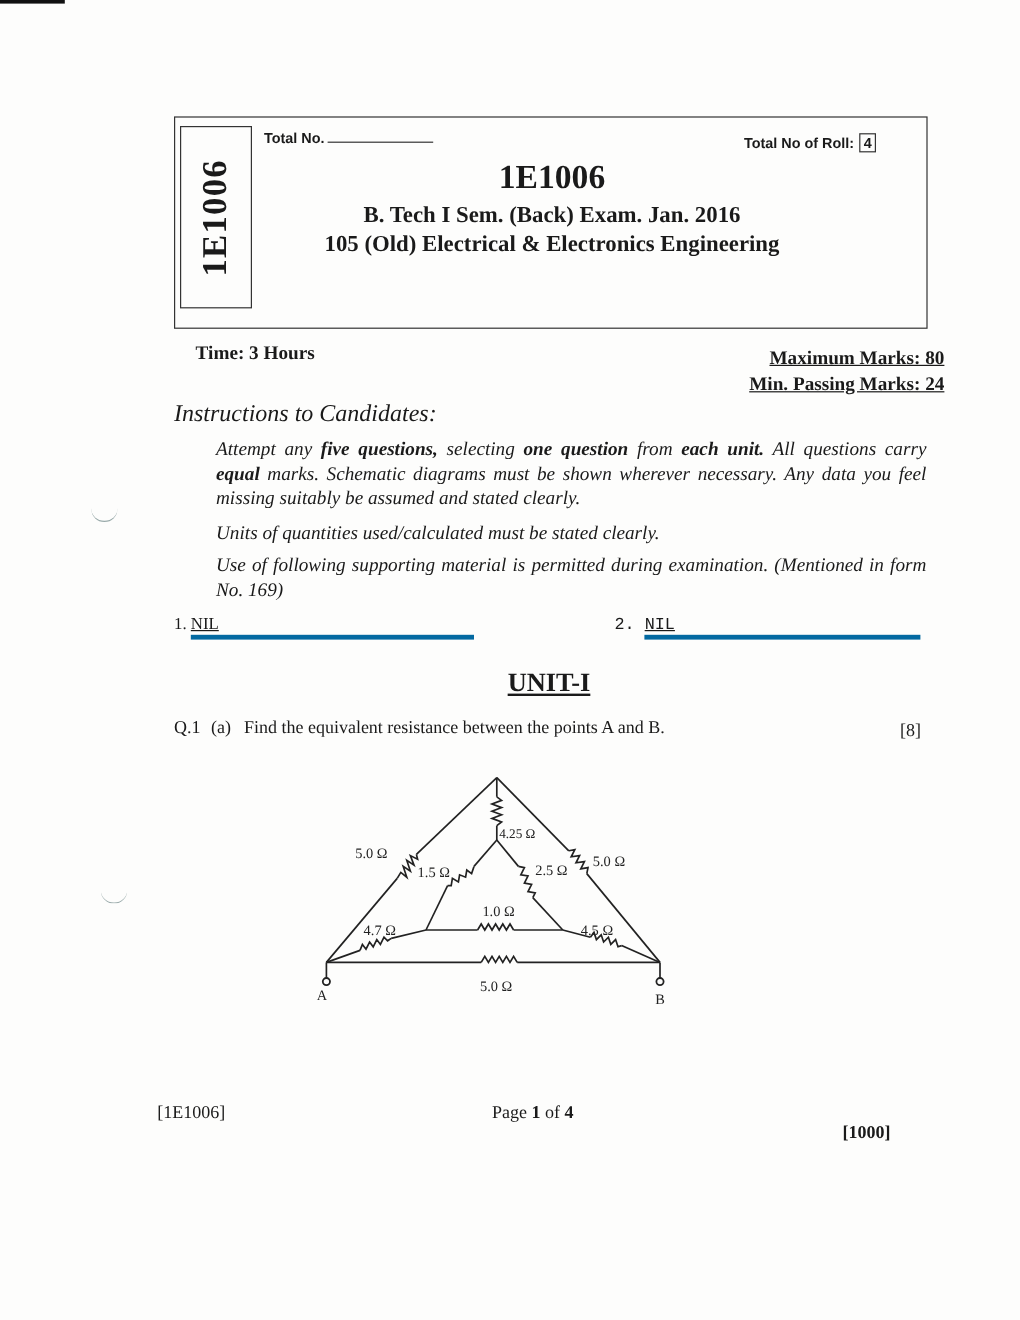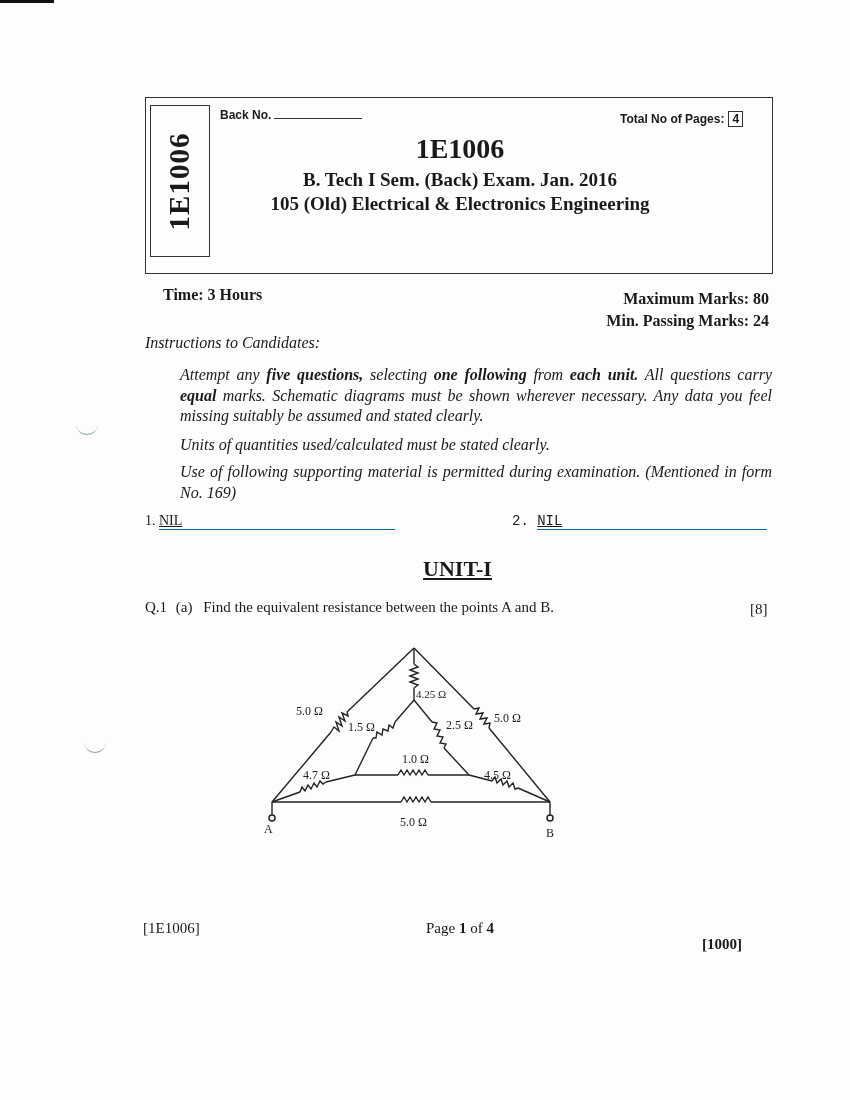--- a/index.html
+++ b/index.html
@@ -13,61 +13,61 @@
   .code-vert { left:150px; top:105px; width:60px; height:152px; display:flex; align-items:center; justify-content:center; }
   .code-vert span { transform:rotate(-90deg); font-weight:bold; font-size:29px; white-space:nowrap; letter-spacing:1px; }
   .sans { font-family:"Liberation Sans", sans-serif; }
   .roll { left:220px; top:108px; font-size:12px; font-weight:bold; }
   .roll-line { display:inline-block; width:88px; border-bottom:1px solid #333; margin-left:3px; }
   .pages { left:620px; top:111px; font-size:12px; font-weight:bold; }
   .pages-box { display:inline-block; border:1.5px solid #333; padding:0 3px; margin-left:4px; }
   .exam-code { left:0; width:920px; top:133px; text-align:center; font-size:28px; font-weight:bold; }
   .exam-line { left:0; width:920px; text-align:center; font-weight:bold; font-size:19px; }
   .time { left:135px; top:286px; font-weight:bold; font-size:16px;margin-left:28px; }
-  .marks { right:81px; text-align:left; font-weight:bold; font-size:16px; }
-  .instr-head { left:145px; top:334px; font-style:italic; font-size:16px; }
+  .marks { right:63px; text-align:left; font-weight:bold; font-size:16px;text-decoration:underline; }
+  .instr-head { left:145px; top:334px; font-style:italic; font-size:20px; }
   .para { left:180px; width:592px; font-style:italic; font-size:16px; line-height:20.5px; text-align:justify; }
   .nil { font-size:14px; top:513px; }
   .nil u { text-decoration:underline; }
-  .nil-line { display:inline-block; border-bottom:1px solid #0369a1; vertical-align:baseline; }
+  .nil-line { display:inline-block; border-bottom:4px solid #0369a1; vertical-align:baseline; }
   .unit { left:0; width:915px; top:556px; text-align:center; font-size:22px; font-weight:bold; text-decoration:underline; }
   .q { left:145px; top:599px; font-size:15px; }
   .q-marks { left:750px; top:601px; font-size:15px; }
   .footer { top:920px; font-size:15px; }
   svg text { font-family:"Liberation Serif", serif; font-size:12px; fill:#222; }
 </style>
 </head>
 <body>
 
 <div class="abs corner-mark"></div>
 <div class="abs hole" style="left:76px;top:420px;"></div>
 <div class="abs hole" style="left:84px;top:738px;"></div>
 
 <div class="abs header-box"></div>
 <div class="abs code-box"></div>
 <div class="abs code-vert">
   <span>1E1006</span>
 </div>
 <div class="abs roll sans">
-  <span>Back No.</span><span class="roll-line"></span>
+  <span>Total No.</span><span class="roll-line"></span>
 </div>
 <div class="abs pages sans">
-  <span>Total No of Pages:</span><span class="pages-box">4</span>
+  <span>Total No of Roll:</span><span class="pages-box">4</span>
 </div>
 <div class="abs exam-code">1E1006</div>
 <div class="abs exam-line" style="top:169px;">B. Tech I Sem. (Back) Exam. Jan. 2016</div>
 <div class="abs exam-line" style="top:193px;">105 (Old) Electrical &amp; Electronics Engineering</div>
 
 <div class="abs time">Time: 3 Hours</div>
 <div class="abs marks" style="top:290px;">Maximum Marks: 80</div>
 <div class="abs marks" style="top:312px;">Min. Passing Marks: 24</div>
 
 <div class="abs instr-head">Instructions to Candidates:</div>
 <div class="abs para" style="top:365px;">
-  <span>Attempt any </span><b>five questions,</b><span> selecting </span><b>one following</b><span> from </span><b>each unit.</b><span> All questions carry </span><b>equal</b><span> marks. Schematic diagrams must be shown wherever necessary. Any data you feel missing suitably be assumed and stated clearly.</span>
+  <span>Attempt any </span><b>five questions,</b><span> selecting </span><b>one question</b><span> from </span><b>each unit.</b><span> All questions carry </span><b>equal</b><span> marks. Schematic diagrams must be shown wherever necessary. Any data you feel missing suitably be assumed and stated clearly.</span>
 </div>
 <div class="abs para" style="top:435px;">Units of quantities used/calculated must be stated clearly.</div>
 <div class="abs para" style="top:462px;">Use of following supporting material is permitted during examination. (Mentioned in form No. 169)</div>
 
 <div class="abs nil" style="left:145px;">
   <span>1.</span>
   <span class="nil-line" style="width:236px;"><u>NIL</u></span>
 </div>
 <div class="abs nil" style="left:512px;font-family:Liberation Mono, monospace;">
   <span>2.</span>
@@ -133,17 +133,17 @@
   <text x="416" y="698" style="font-size:11px">4.25 Ω</text>
   <text x="348" y="731">1.5 Ω</text>
   <text x="446" y="729">2.5 Ω</text>
   <text x="402" y="763">1.0 Ω</text>
   <text x="303" y="779">4.7 Ω</text>
   <text x="484" y="779">4.5 Ω</text>
   <text x="264" y="833">A</text>
   <text x="546" y="837">B</text>
 </svg>
 
-<div class="abs footer" style="left:143px;">[1E1006]</div>
-<div class="abs footer" style="left:426px;">
+<div class="abs footer" style="left:131px;">[1E1006]</div>
+<div class="abs footer" style="left:410px;">
   <span>Page </span><b>1</b><span> of </span><b>4</b>
 </div>
 <div class="abs footer" style="left:702px;font-weight:bold;margin-top:16px;">[1000]</div>
 
 </body></html>

